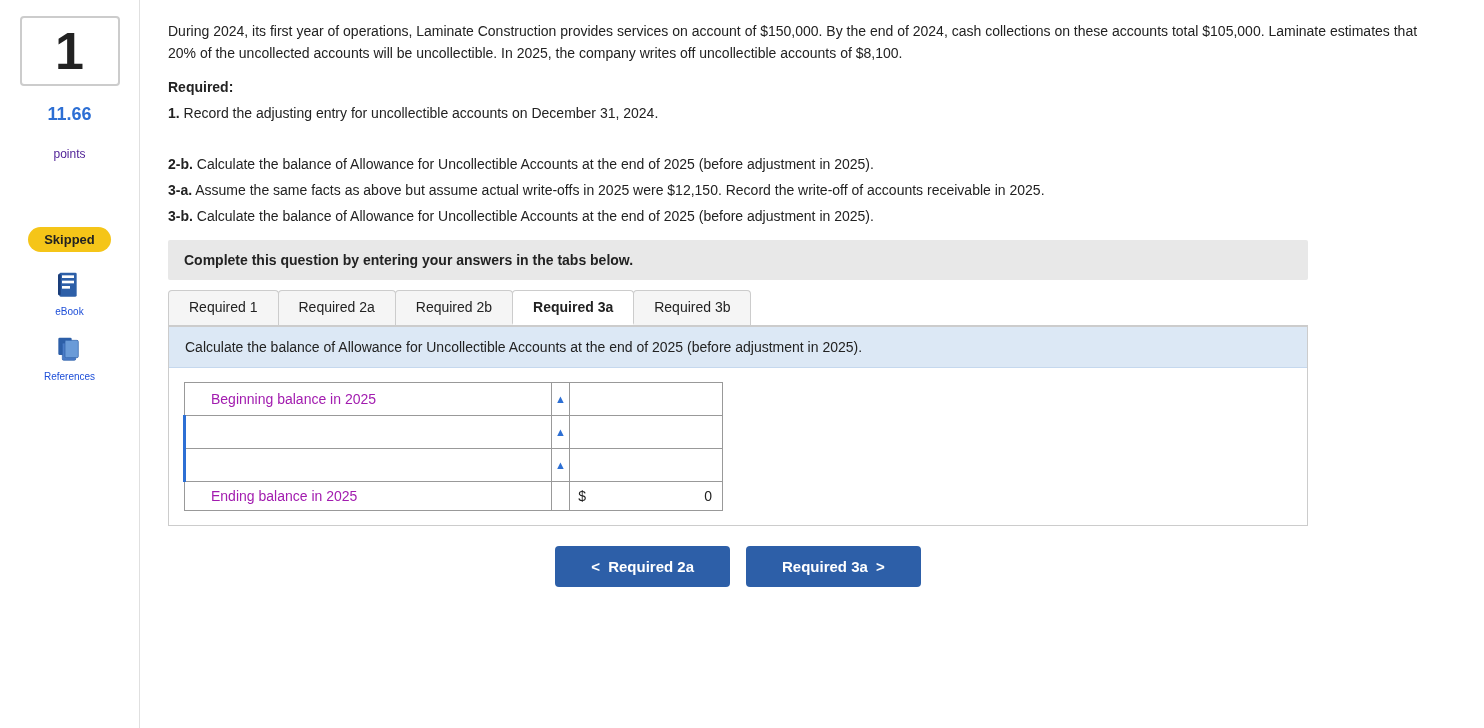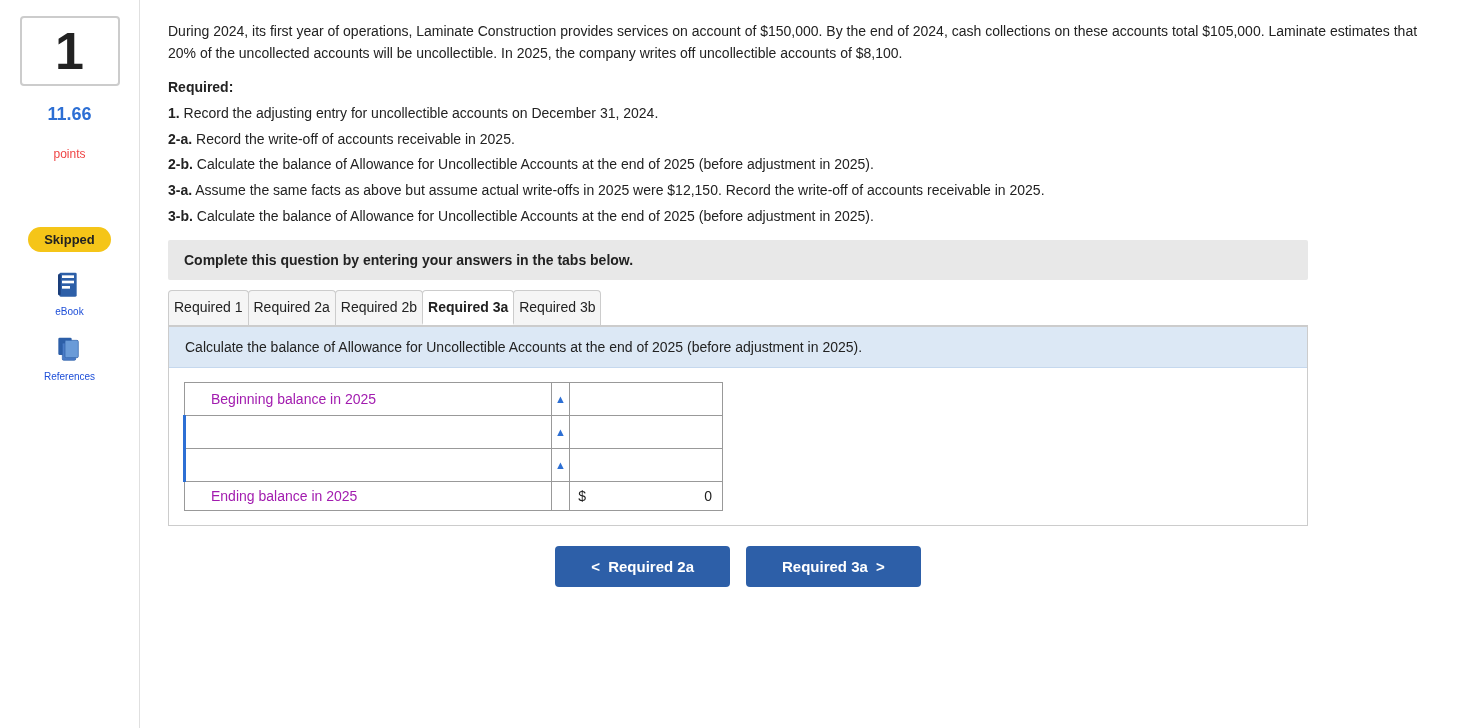--- a/index.html
+++ b/index.html
@@ -46,21 +46,21 @@
       align-items: center;
       gap: 22px;
     }
     .points-value {
       font-size: 18px;
       font-weight: bold;
       color: #2d6fd4;
     }
     .points-label {
       font-size: 12px;
-      color: #ef4444;
+      color: #4c1d95;
     }
     .skipped-badge {
       background: #f5c518;
       color: #222;
       border-radius: 20px;
       padding: 5px 16px;
       font-size: 13px;
       font-weight: bold;
       margin-top: 44px;
     }
@@ -113,21 +113,21 @@
     
     .tabs-container {
       max-width: 1140px;
     }
     .tabs-row {
       display: flex;
       flex-direction: row;
       border-bottom: 2px solid #ccc;
     }
     .tab {
-      padding: 8px 5px;
+      padding: 8px 20px;
       border: 1px solid #ccc;
       border-bottom: none;
       background: #f5f5f5;
       cursor: pointer;
       font-size: 14px;
       color: #222;
       margin-right: -1px;
       border-radius: 4px 4px 0 0;
     }
     .tab.active {
@@ -275,21 +275,21 @@
       <span class="sidebar-icon-label">References</span>
     </div>
   </div>
 
   <div class="main">
     <p class="problem-text">During 2024, its first year of operations, Laminate Construction provides services on account of $150,000. By the end of 2024, cash collections on these accounts total $105,000. Laminate estimates that 20% of the uncollected accounts will be uncollectible. In 2025, the company writes off uncollectible accounts of $8,100.</p>
 
     <div class="required-section">
       <span class="req-title">Required:</span><br>
       <span><strong>1.</strong> Record the adjusting entry for uncollectible accounts on December 31, 2024.</span><br>
-      <span><strong>2-a.</strong> Record the write-off of accounts receivable in 2025.</span><br>
+      <br>
       <span><strong>2-b.</strong> Calculate the balance of Allowance for Uncollectible Accounts at the end of 2025 (before adjustment in 2025).</span><br>
       <span><strong>3-a.</strong> Assume the same facts as above but assume actual write-offs in 2025 were $12,150. Record the write-off of accounts receivable in 2025.</span><br>
       <span><strong>3-b.</strong> Calculate the balance of Allowance for Uncollectible Accounts at the end of 2025 (before adjustment in 2025).</span>
     </div>
 
     <div class="instruction-banner">Complete this question by entering your answers in the tabs below.</div>
 
     <div class="tabs-container">
       <div class="tabs-row">
         <div class="tab">

